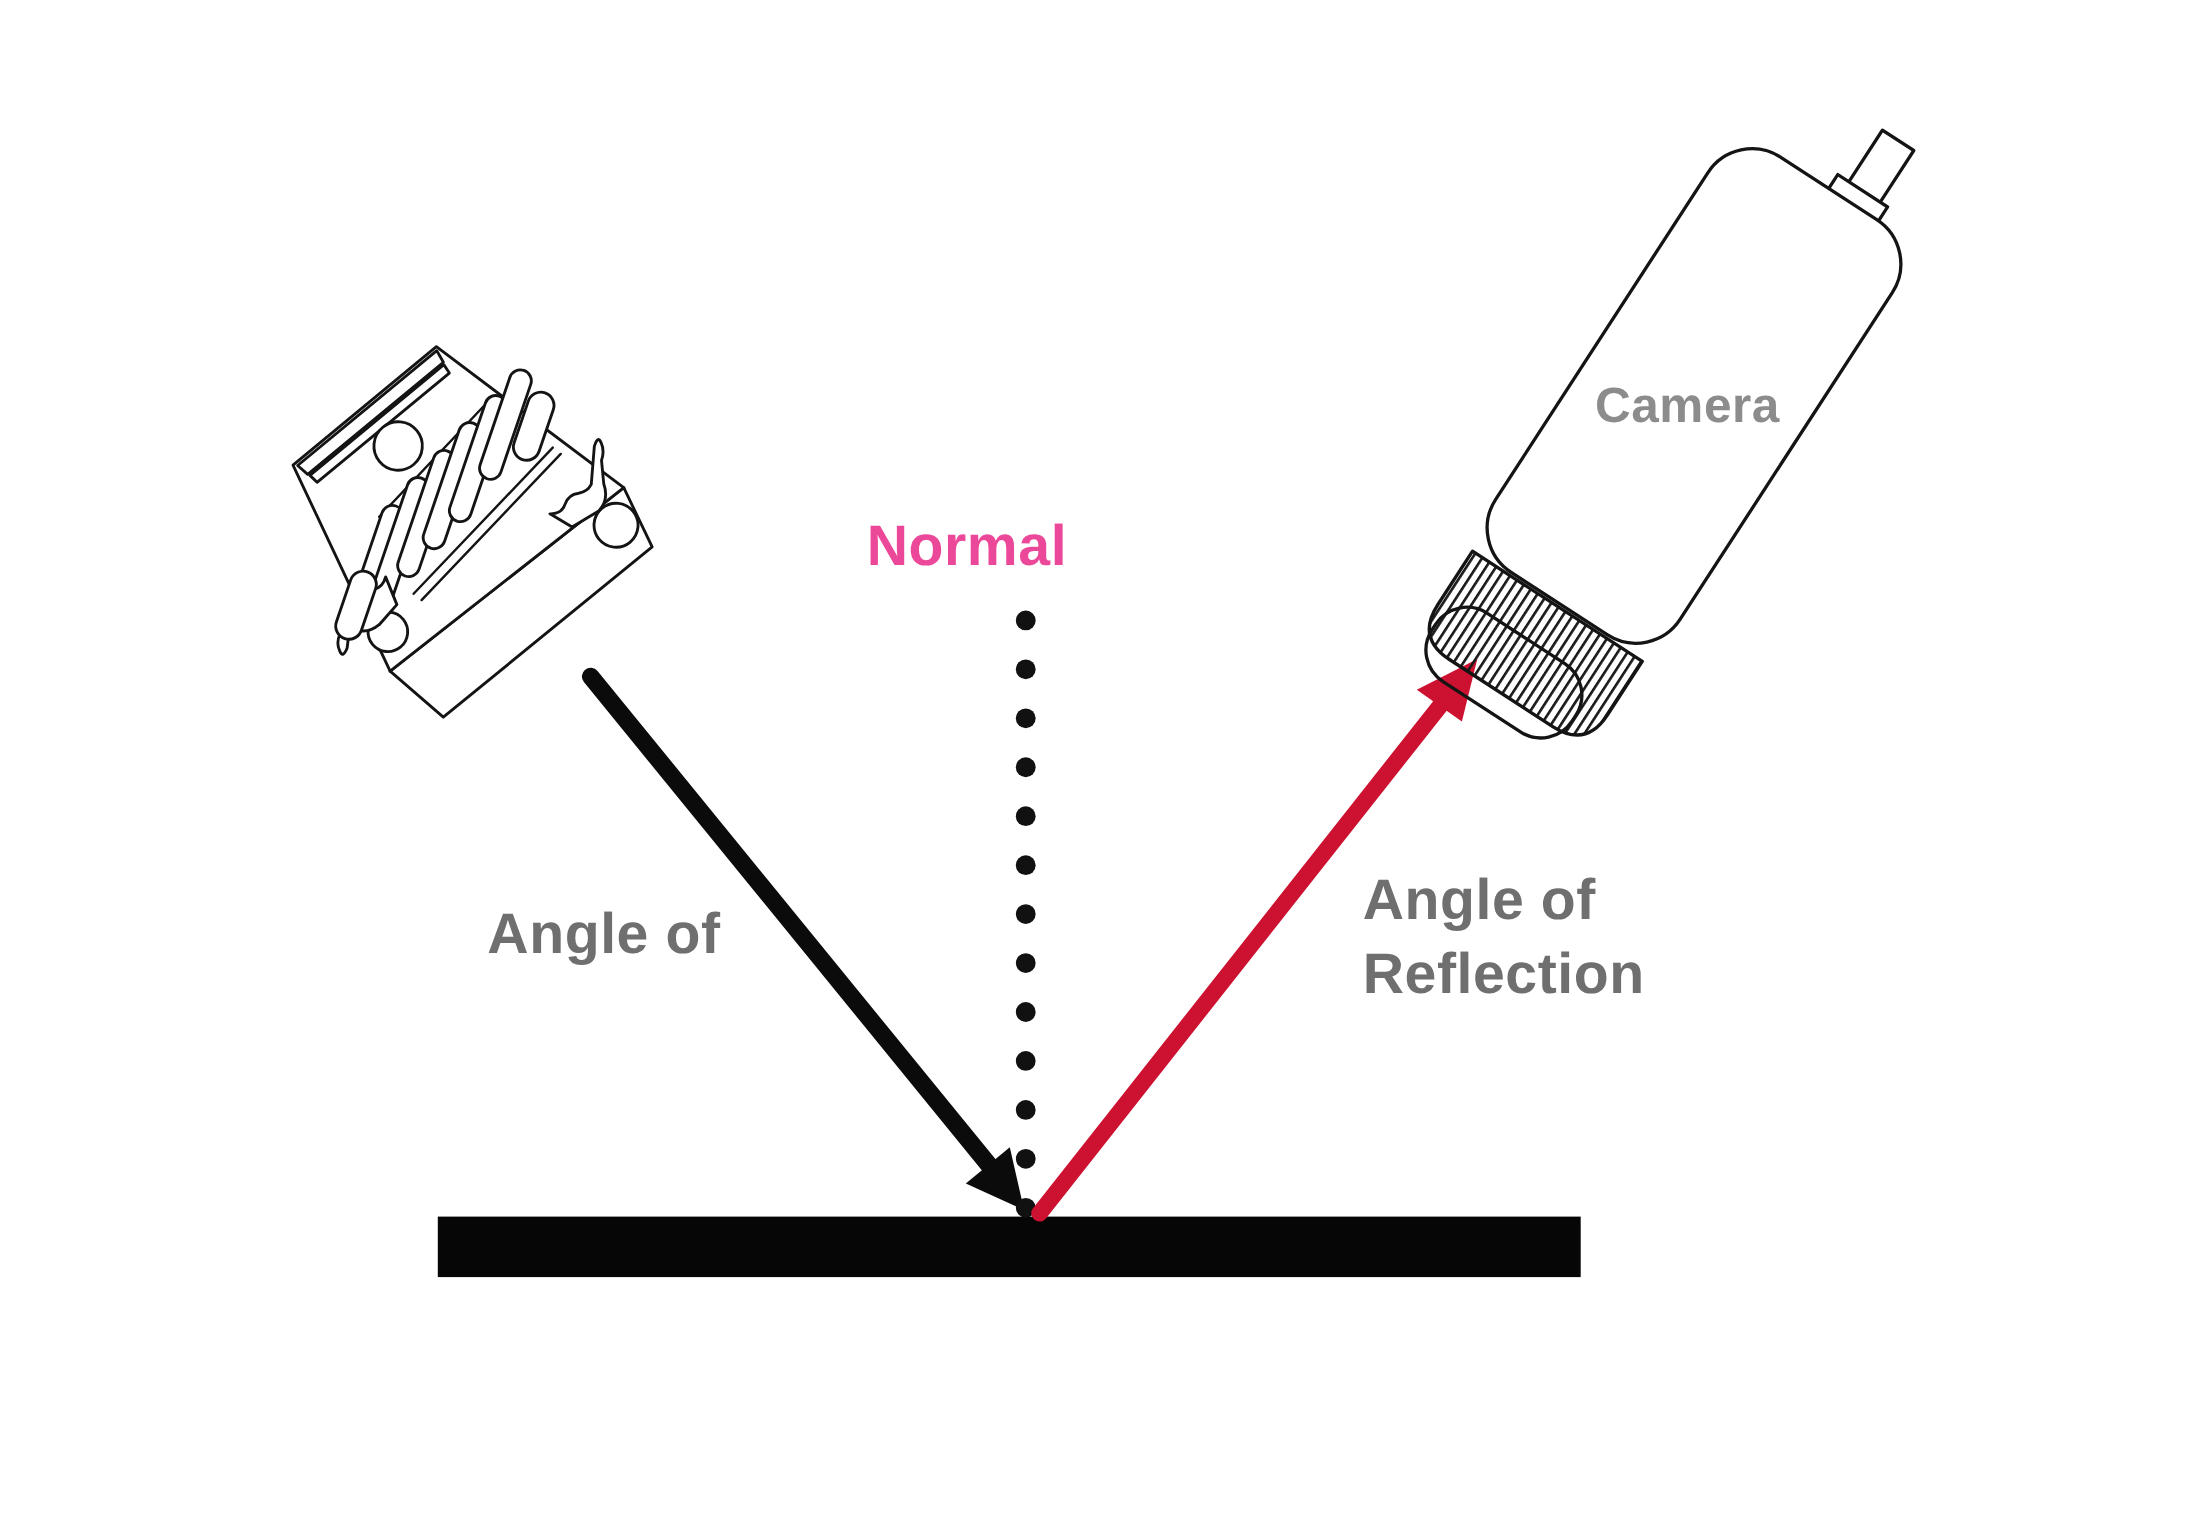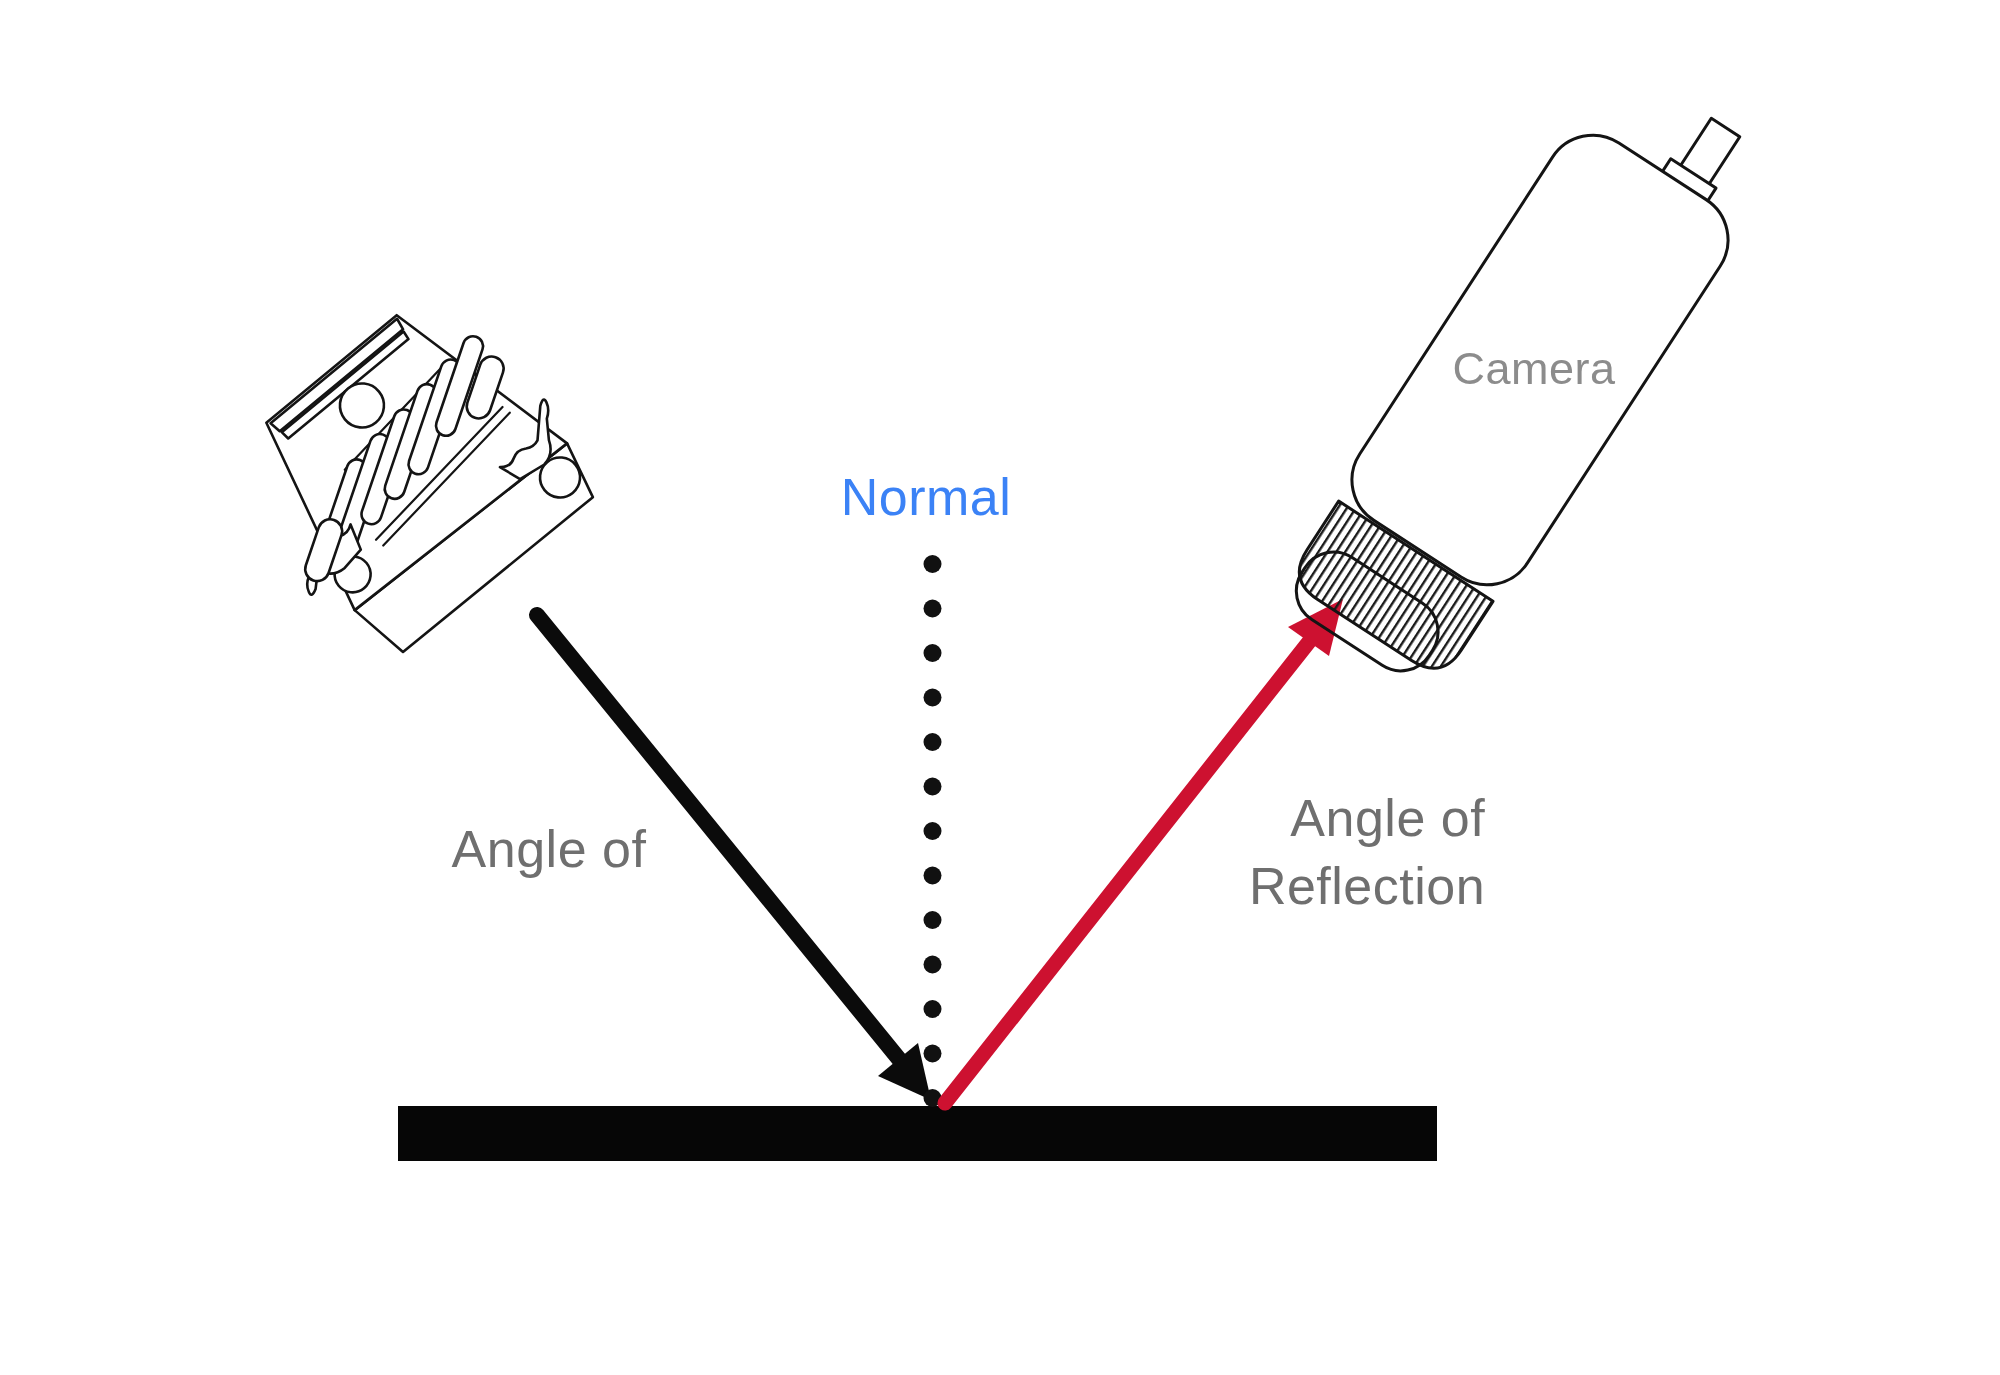--- a/index.html
+++ b/index.html
@@ -6,24 +6,24 @@
   body{
     position:relative;
     width:2000px;height:1375px;
     overflow:hidden;
     font-family:"Liberation Sans", sans-serif;
   }
   #stage{position:absolute;left:0;top:0;width:2000px;height:1375px;}
   .lbl{
     position:absolute;
     transform:translate(-50%,-50%);
-    text-align:right;
+    text-align:left;
     font-size:52px;
     line-height:68px;
-    font-weight:400;
+    font-weight:700;
     letter-spacing:0.5px;
     white-space:nowrap;
     user-select:none;
   }
   .lbl.camera{font-size:45px;line-height:50px;}
 </style>
 </head>
 <body>
 
 <svg id="stage" viewBox="0 0 2000 1375" fill="none" stroke-linejoin="round" stroke-linecap="round">
@@ -107,21 +107,21 @@
     <rect x="12" y="-296" width="34" height="62"></rect>
     <rect x="0" y="-240" width="54" height="24"></rect>
 
     <rect x="-100" y="-225" width="200" height="450" rx="48"></rect>
 
     <path fill="url(#lensHatch)" d="M -92,228 L 92,228 L 92,286 Q 92,322 56,322 L -56,322 Q -92,322 -92,286 Z"></path>
     <rect fill="none" x="-84" y="268" width="152" height="74" rx="34"></rect>
   </g>
 </svg>
 
-<div class="lbl" style="left: 926px; top: 497px; color: #3b82f6;">Normal</div>
+<div class="lbl" style="left: 879px; top: 497px; color: #ec4899;">Normal</div>
 
 <div class="lbl" style="left: 549px; top: 849px; color: rgb(111, 111, 111);">
   <div>Angle of</div>
 </div>
 
 <div class="lbl" style="left: 1367px; top: 852px; color: rgb(111, 111, 111);">
   <div>Angle of</div>
   <div>Reflection</div>
 </div>
 

